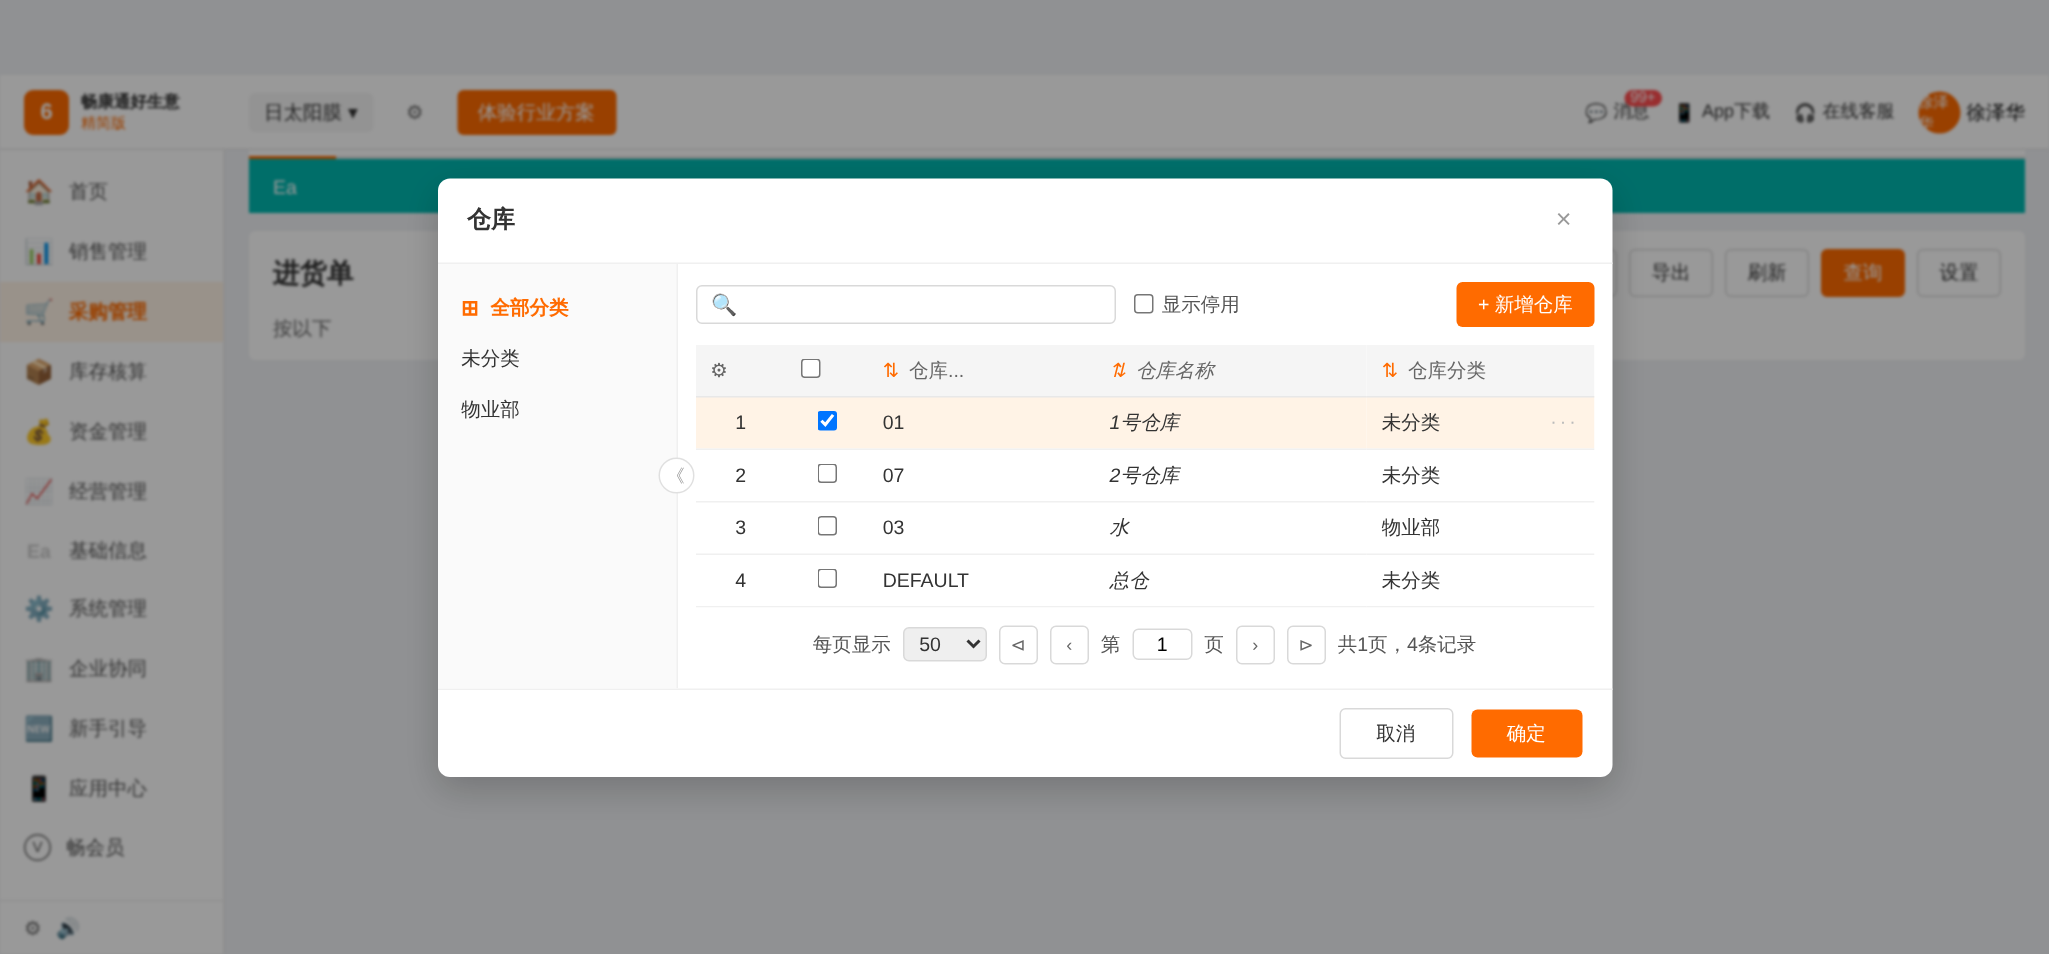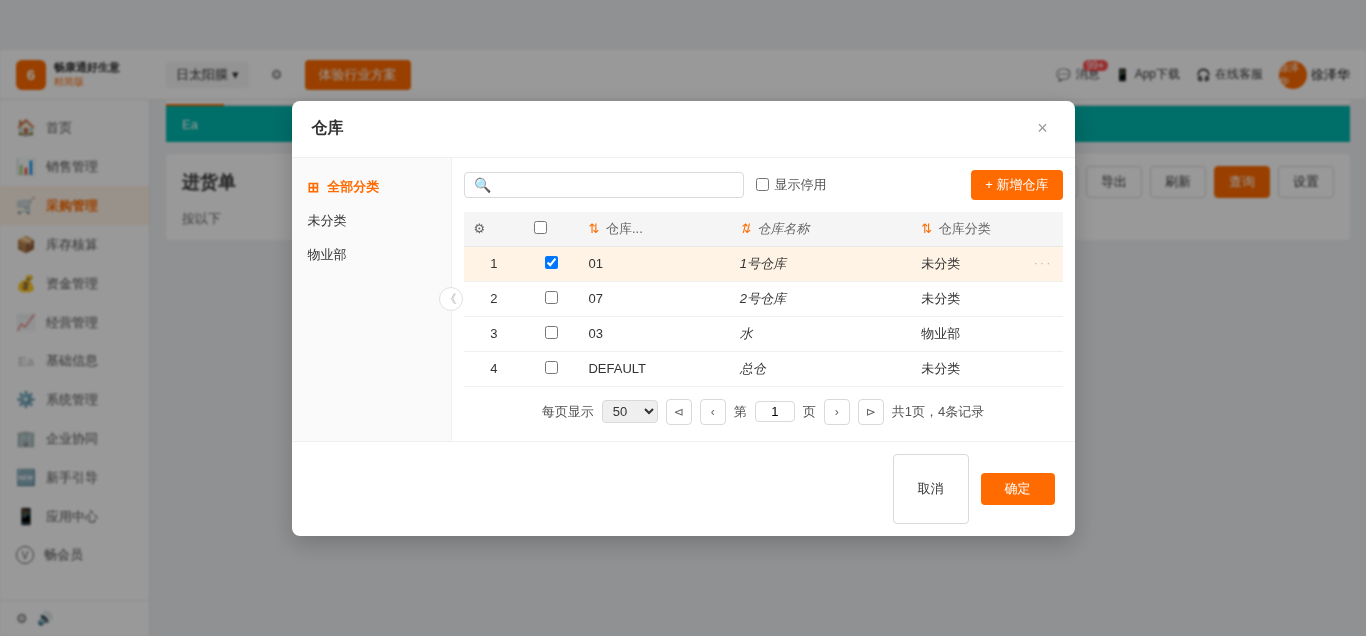--- a/index.html
+++ b/index.html
@@ -226,21 +226,21 @@
     }
 
     
     .modal-footer {
       display: flex; align-items: center; justify-content: flex-end;
       gap: 12px; padding: 12px 20px;
       border-top: 1px solid #f0f0f0;
     }
     .cancel-btn {
       background: #fff; color: #333; border: 1px solid #d9d9d9;
-      border-radius: 4px; padding: 25px 24px; cursor: pointer; font-size: 13px;
+      border-radius: 4px; padding: 7px 24px; cursor: pointer; font-size: 13px;
     }
     .confirm-btn {
       background: #ff6b00; color: #fff; border: none;
       border-radius: 4px; padding: 7px 24px; cursor: pointer; font-size: 13px;
     }
 
     
     .bg-page {
       filter: blur(1px);
     }

